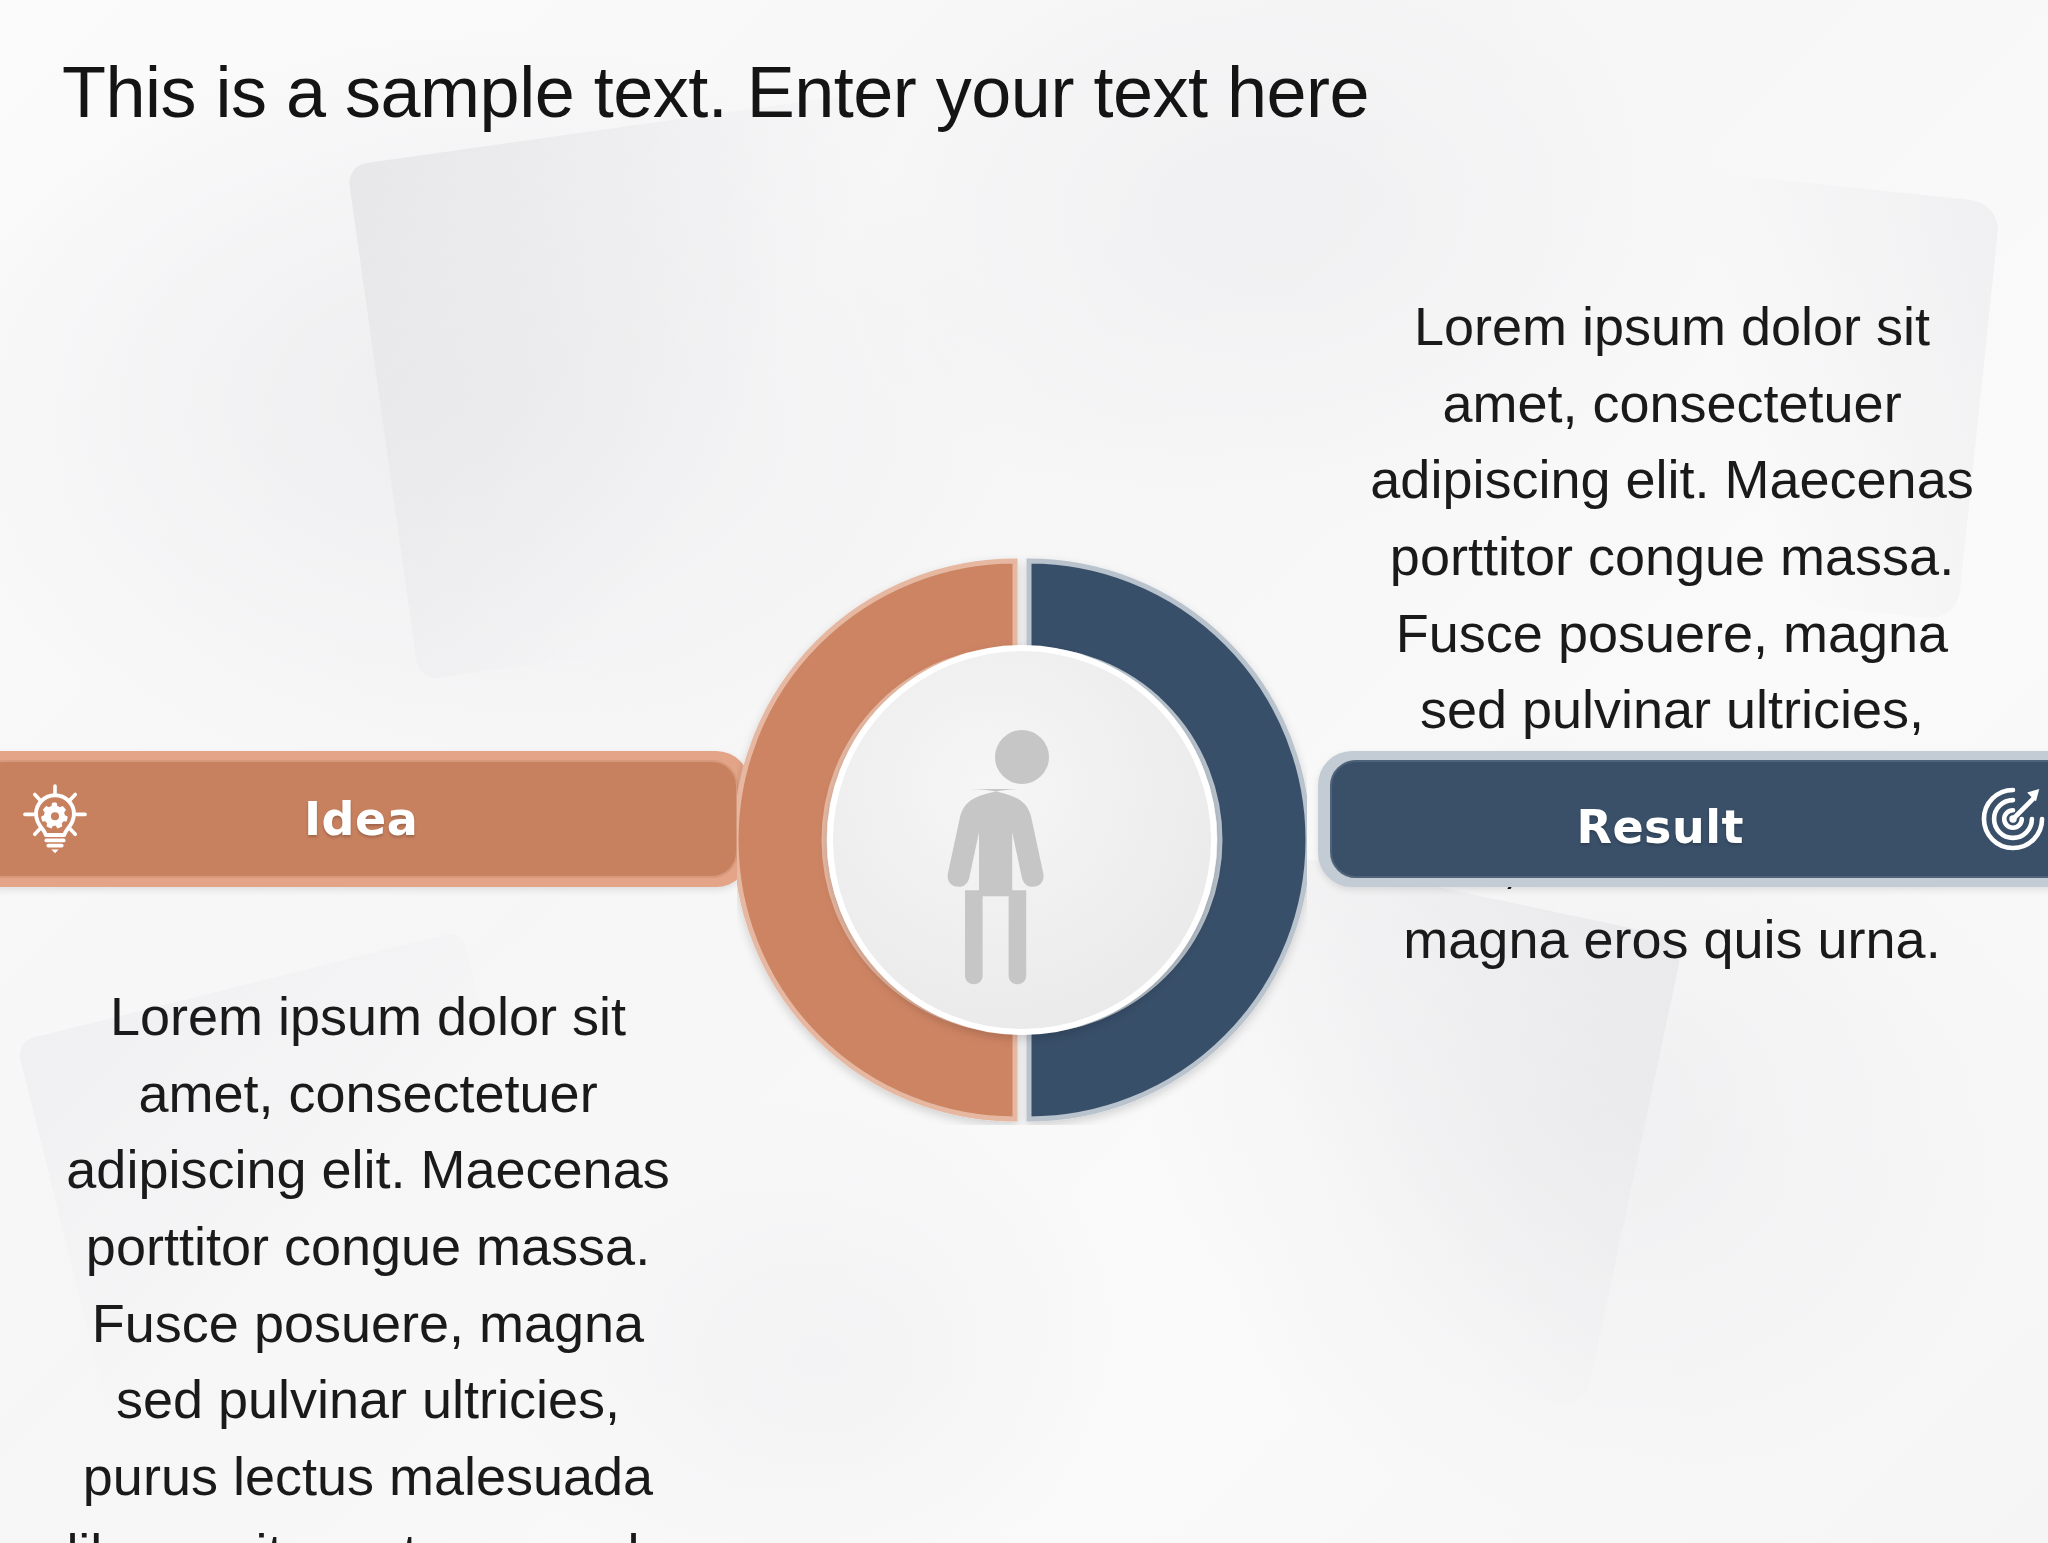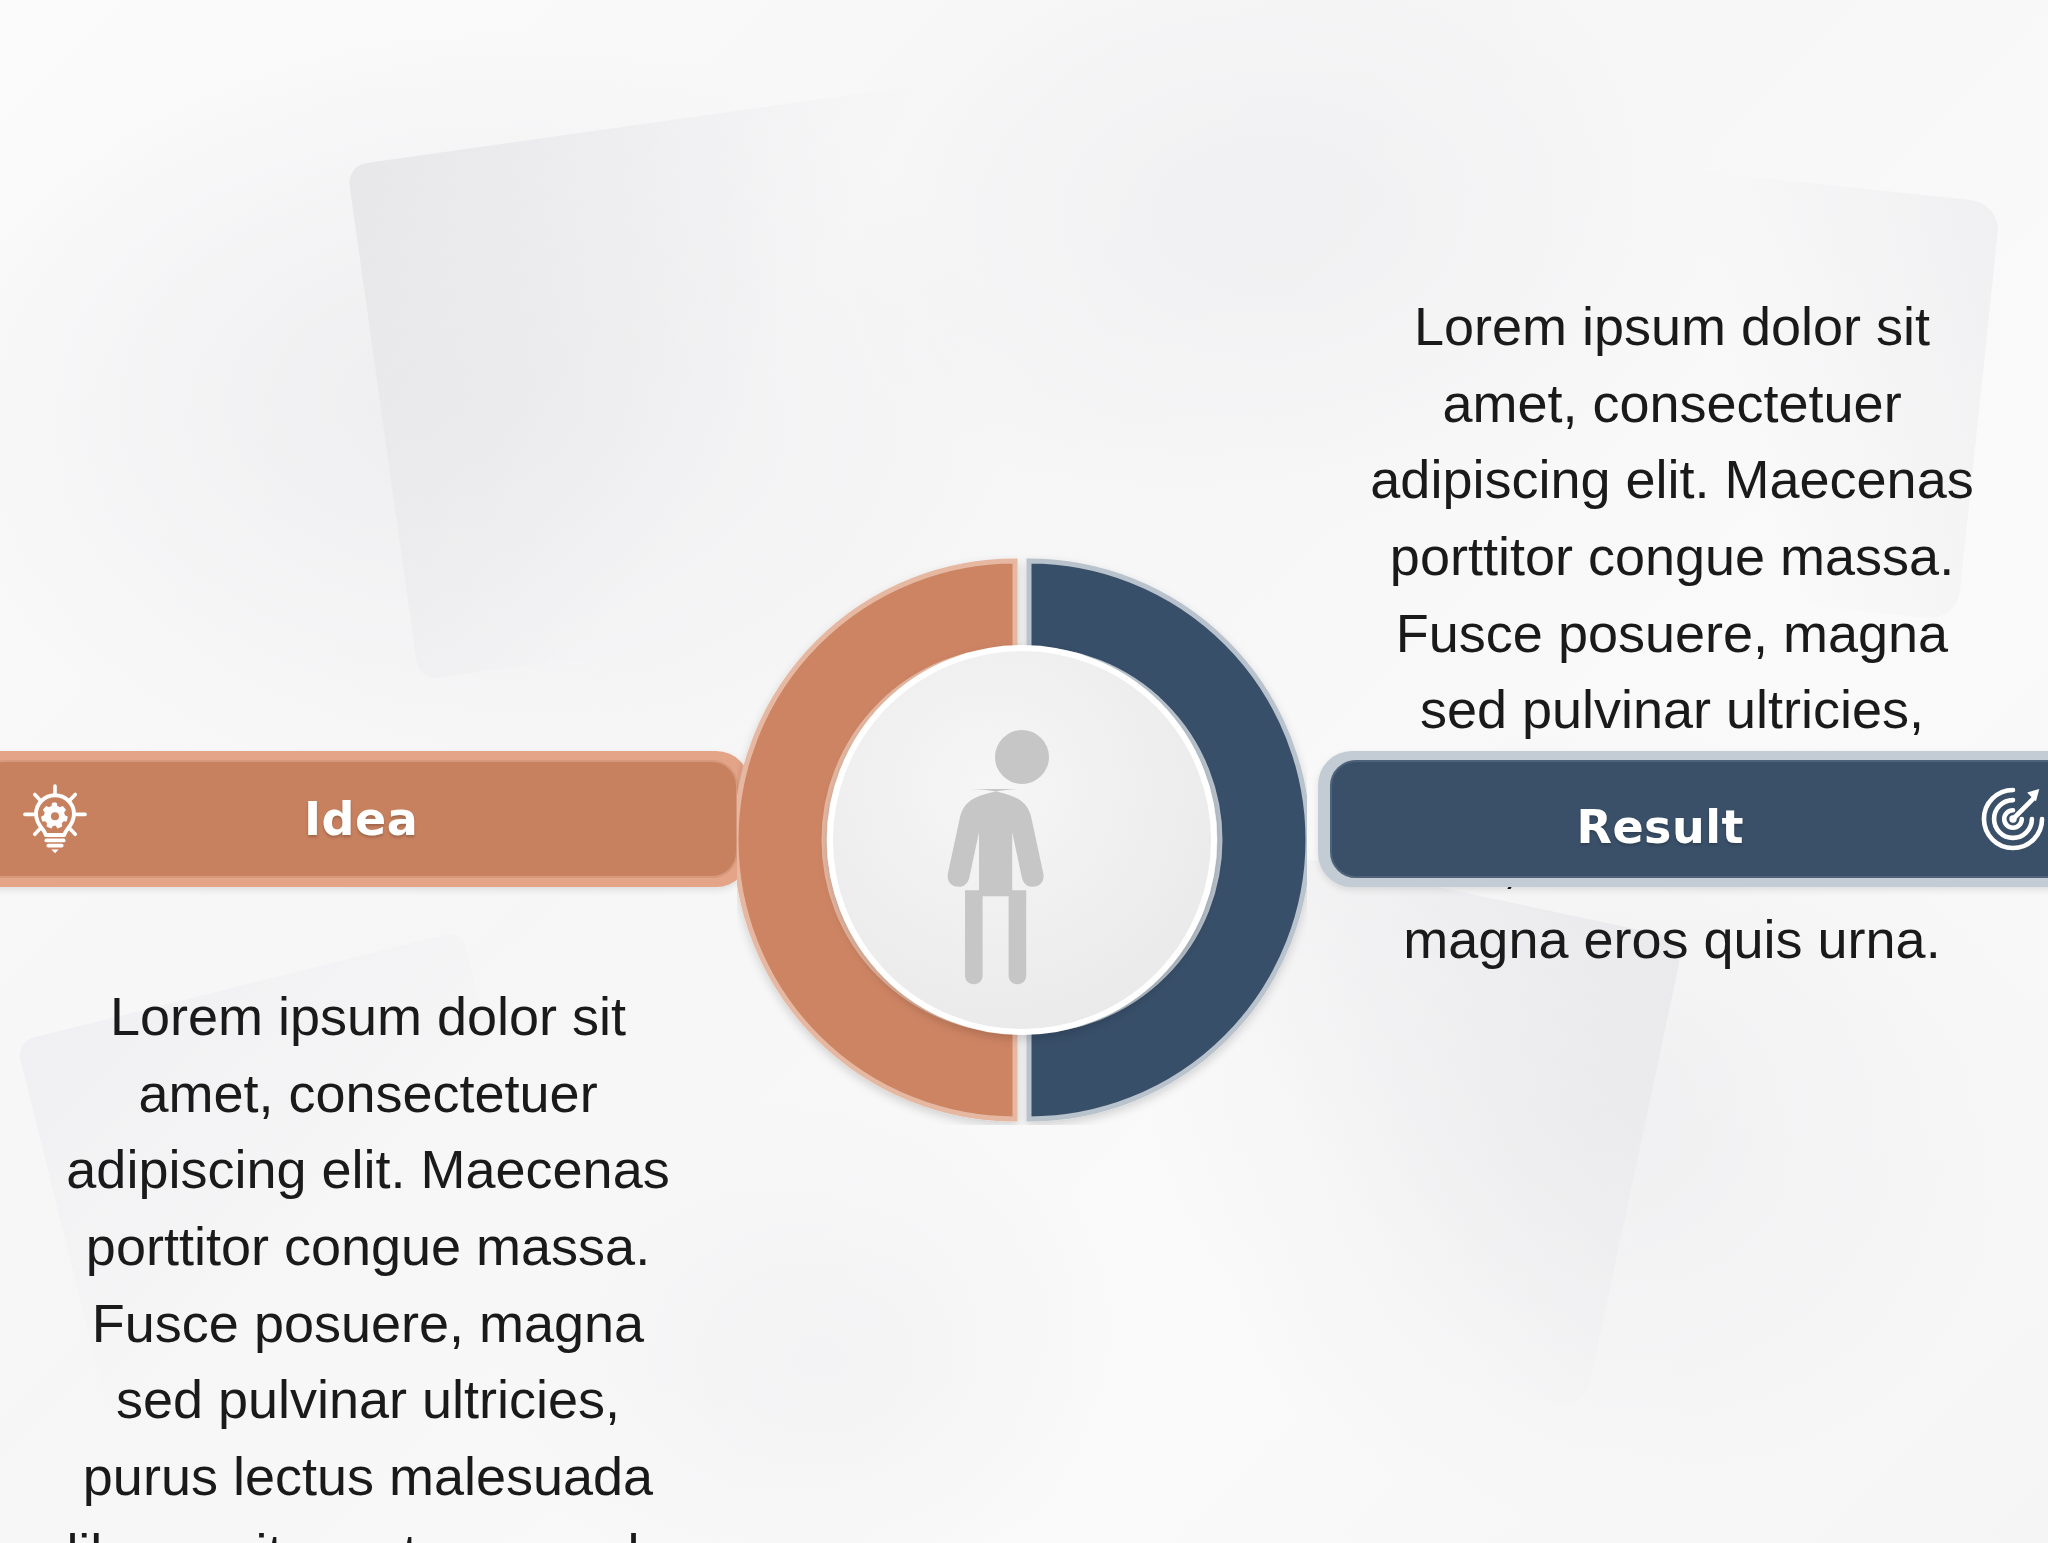--- a/index.html
+++ b/index.html
@@ -201,20 +201,21 @@
 </head>
 <body>
 
 <div id="slide">
 
   <div class="bg-shape bg-a"></div>
   <div class="bg-shape bg-b"></div>
   <div class="bg-shape bg-c"></div>
   <div class="bg-shape bg-d"></div>
 
+  <div id="title">This is a sample text. Enter your text here</div>
 
   <div id="copy-result" class="body-copy">Lorem ipsum dolor sit amet, consectetuer adipiscing elit. Maecenas porttitor congue massa. Fusce posuere, magna sed pulvinar ultricies, purus lectus malesuada libero, sit amet commodo magna eros quis urna.</div>
 
   <div id="copy-idea" class="body-copy">Lorem ipsum dolor sit amet, consectetuer adipiscing elit. Maecenas porttitor congue massa. Fusce posuere, magna sed pulvinar ultricies, purus lectus malesuada libero, sit amet commodo magna eros quis urna.</div>
 
   <div id="bar-idea" class="bar">
     <div class="bar-frame"></div>
     <div class="bar-inner"></div>
     <div class="bar-content">
       <div id="icon-idea" class="bar-icon">

